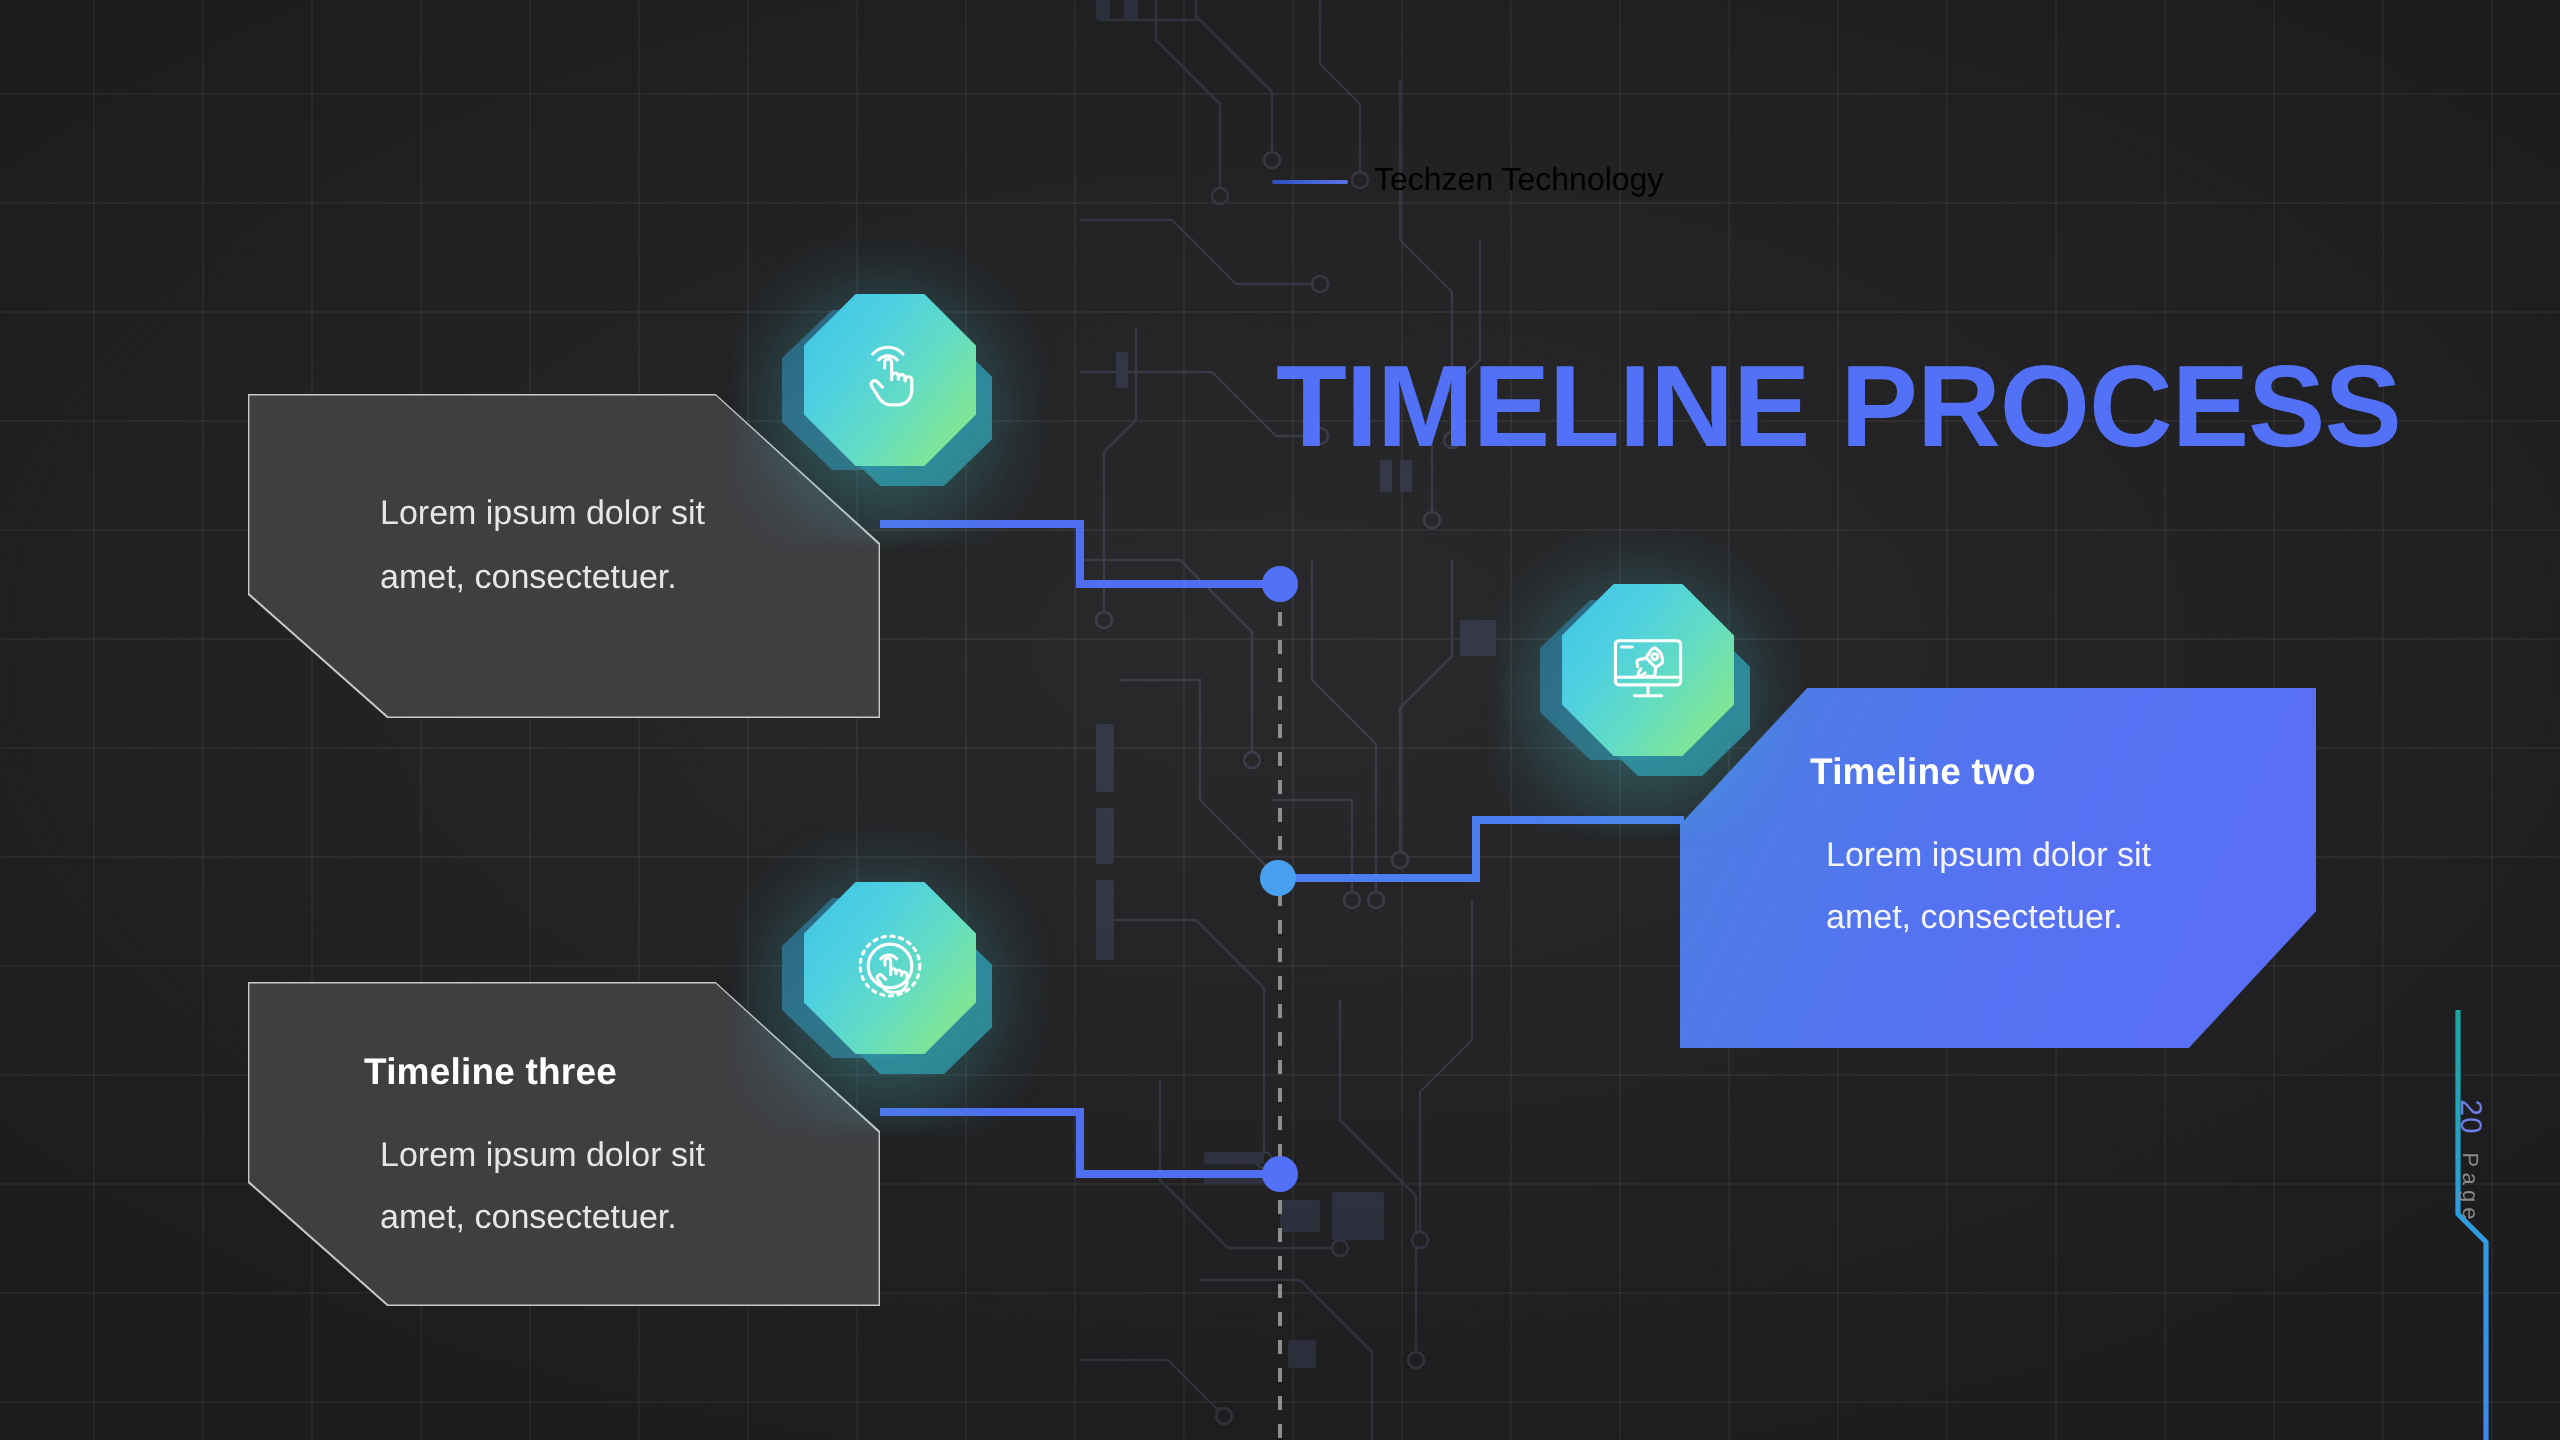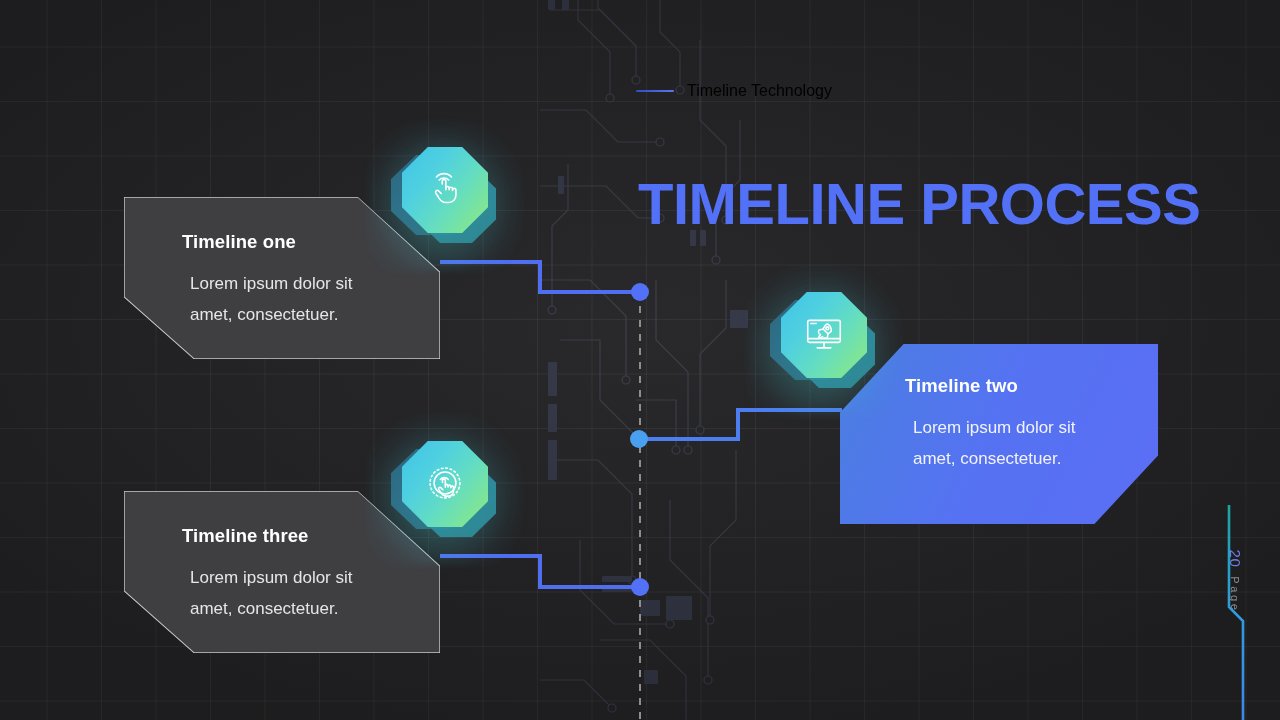--- a/index.html
+++ b/index.html
@@ -263,42 +263,41 @@
       <rect x="150" y="250" width="6" height="16" rx="1"></rect>
       <rect x="160" y="250" width="6" height="16" rx="1"></rect>
       <rect x="104" y="690" width="14" height="14" rx="1"></rect>
     </g>
   </svg>
 
   <div class="bg-vignette"></div>
 
   <div class="kicker-wrap">
     <span class="kicker-rule"></span>
-    <span>Timeline Technology</span>
+    <span>Techzen Technology</span>
   </div>
   <h1 class="title">TIMELINE PROCESS</h1>
 
   <div class="spine"></div>
 
   <svg class="connectors" viewBox="0 0 1280 720">
     <g fill="none" stroke="#4f6ef0" stroke-width="4">
       <path d="M440 262 L540 262 L540 292 L636 292"></path>
       <path d="M643 439 L738 439 L738 410 L842 410" stroke="#4d7ef0"></path>
       <path d="M440 556 L540 556 L540 587 L636 587"></path>
     </g>
     <circle cx="640" cy="292" r="9" fill="#5271f7"></circle>
     <circle cx="639" cy="439" r="9" fill="#49a0ef"></circle>
     <circle cx="640" cy="587" r="9" fill="#5271f7"></circle>
   </svg>
 
   <div class="card card-left" style="left:124px; top:197px;">
     <svg class="card-outline" viewBox="0 0 316 162" preserveAspectRatio="none">
       <polygon points="0,0 234,0 316,75 316,162 70,162 0,100" fill="none" stroke="#c9c9c9" stroke-width="1.4"></polygon>
     </svg>
-    <div class="card-title">Timeline one</div>
     <div class="card-body">
       <div>Lorem ipsum dolor sit</div>
       <div>amet, consectetuer.</div>
     </div>
   </div>
 
   <div class="badge" style="left:402px; top:147px;">
     <div class="glow"></div>
     <div class="oct oct-back"></div>
     <div class="oct oct-back2"></div>

